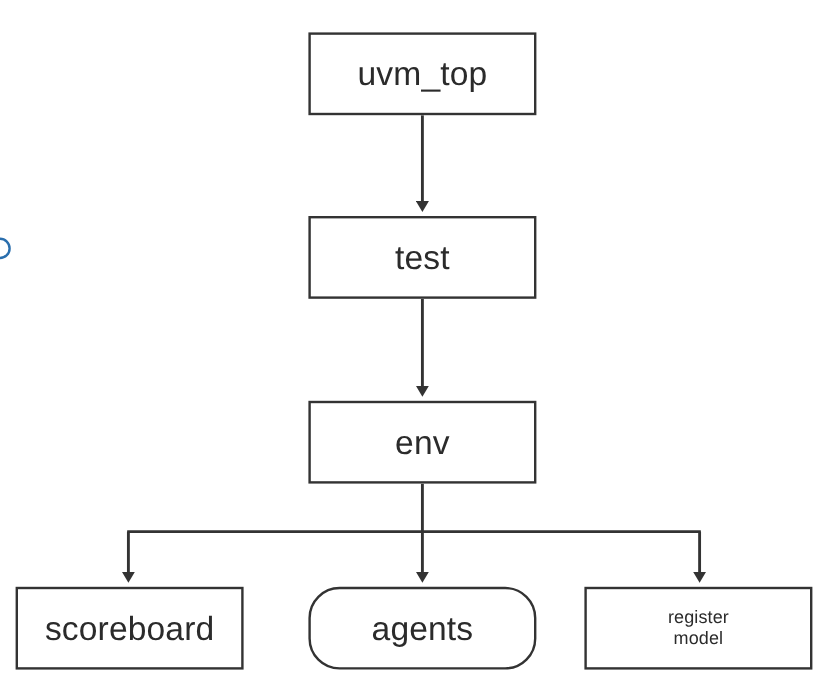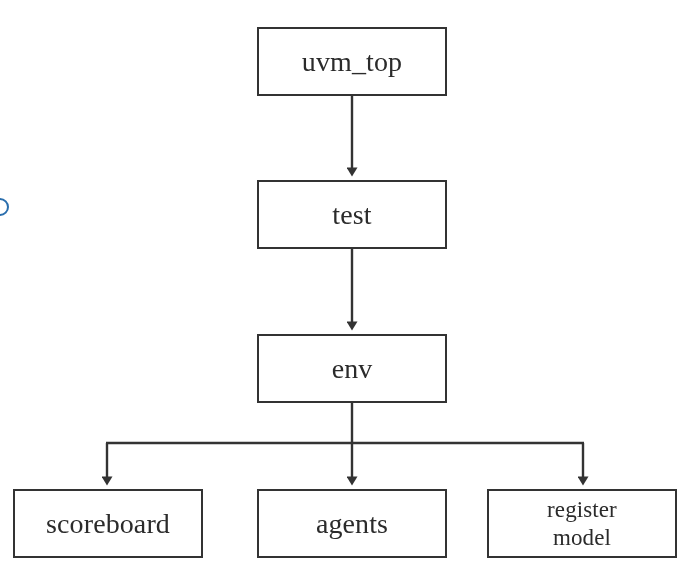--- a/index.html
+++ b/index.html
@@ -31,37 +31,37 @@
     box-sizing: border-box;
     background: #ffffff;
     border: 2px solid #333333;
     display: flex;
     align-items: center;
     justify-content: center;
     text-align: center;
   }
   .node-label {
     color: #2b2b2b;
-    font-family: Liberation Serif, serif;
+    font-family: Liberation Sans, sans-serif;
     font-weight: 400;
     font-size: 28px;
     line-height: 1.05;
     letter-spacing: 0.1px;
     white-space: pre-line;
   }
   .node-label.small {
-    font-size: 23px;
+    font-size: 15px;
     line-height: 1.18;
   }
   
   #node-uvm-top      { left: 257px; top:  27px; width: 190px; height: 69px; }
   #node-test         { left: 257px; top: 180px; width: 190px; height: 69px; }
   #node-env          { left: 257px; top: 334px; width: 190px; height: 69px; text-align: center; }
   #node-scoreboard   { left:  13px; top: 489px; width: 190px; height: 69px; justify-content: center; }
-  #node-agents       { left: 257px; top: 489px; width: 190px; height: 69px; }
+  #node-agents       { left: 257px; top: 489px; width: 190px; height: 69px; border-radius: 26px; }
   #node-register-model { left: 487px; top: 489px; width: 190px; height: 69px; }
 
   
   #edge-artifact {
     position: absolute;
     left: -9px;
     top: 198px;
     width: 18px;
     height: 18px;
     box-sizing: border-box;

